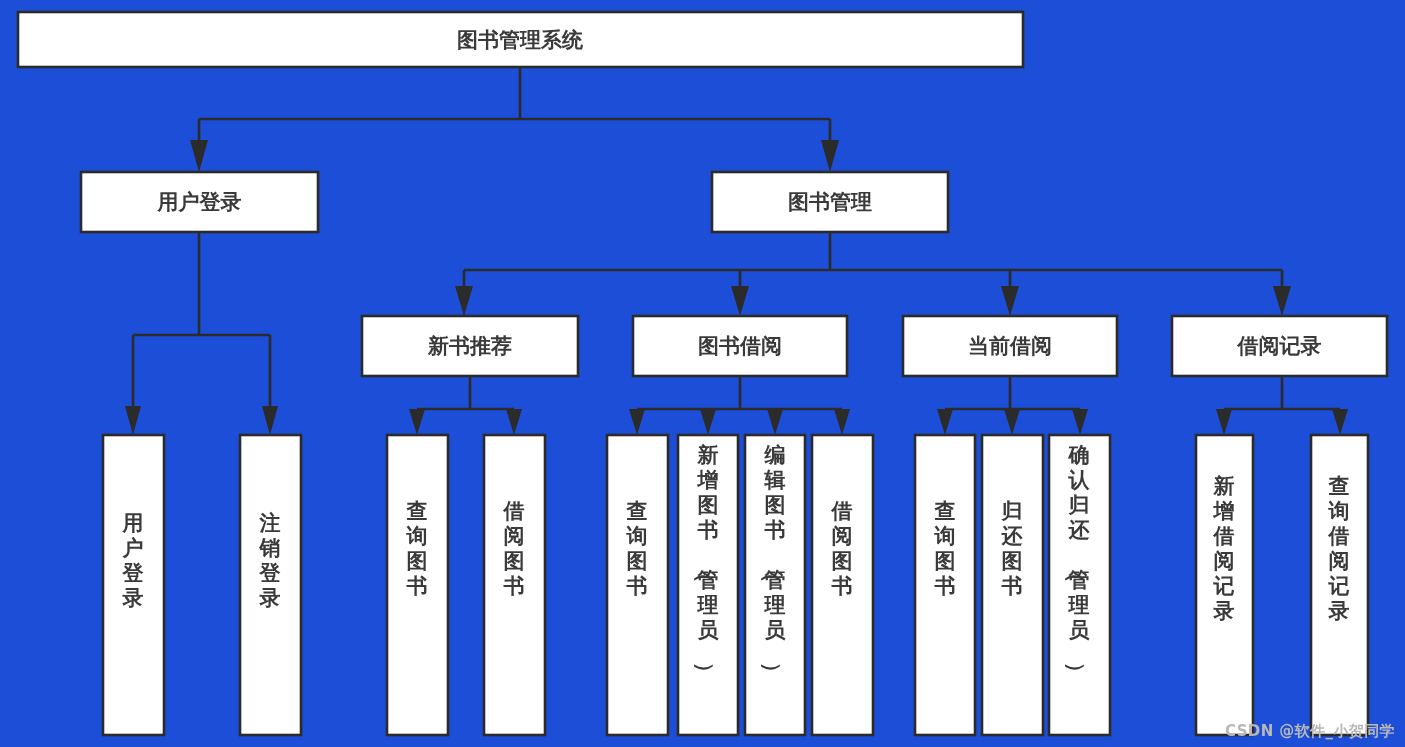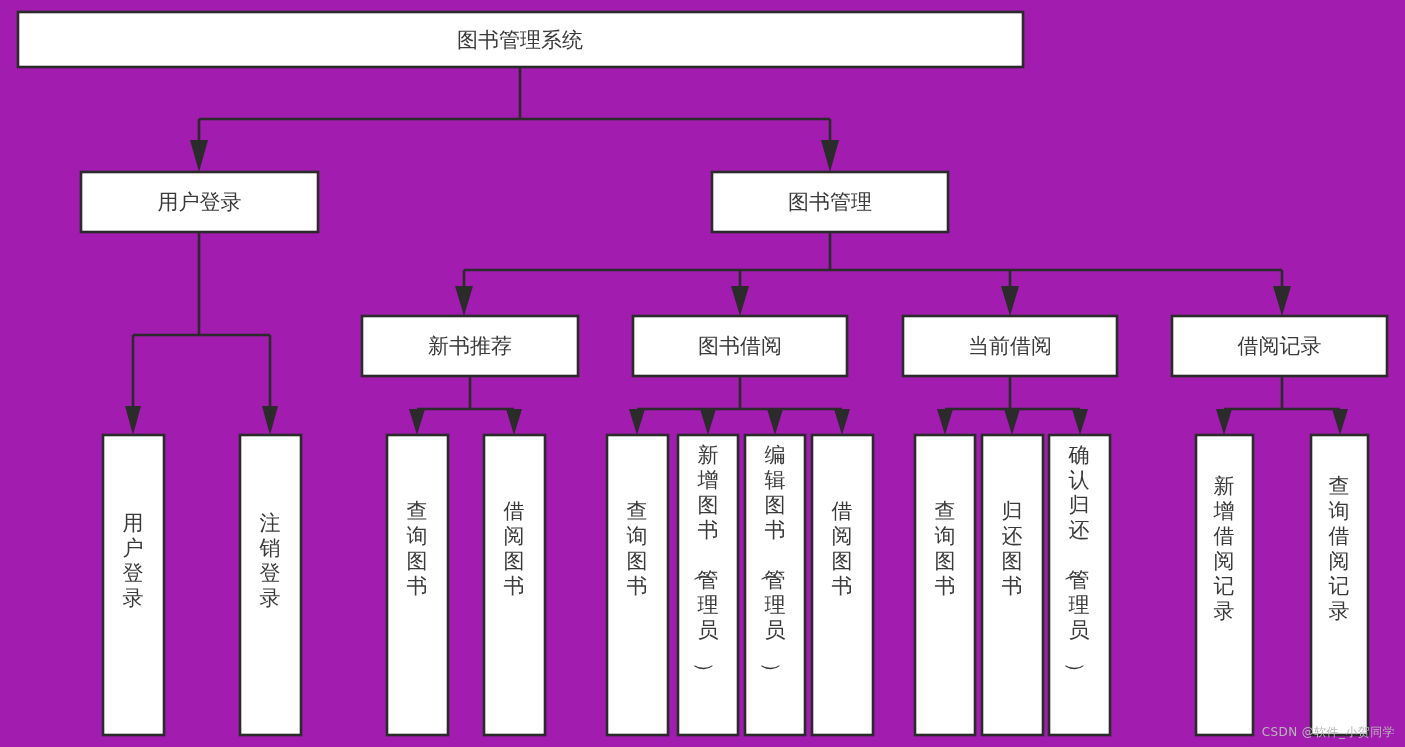--- a/index.html
+++ b/index.html
@@ -10,21 +10,22 @@
   body {
     width: 1405px;
     height: 747px;
     font-family: "DejaVu Sans", "Liberation Sans", sans-serif;
     overflow: hidden;
   }
   #diagram-root {
     position: relative;
     width: 1405px;
     height: 747px;
-    background: #a21caf;
+    background: #1d4ed8;
+    font-weight: bold;
   }
   svg.flow {
     position: absolute;
     top: 0;
     left: 0;
     width: 1405px;
     height: 747px;
   }
   .node-rect {
     fill: #ffffff;
@@ -52,21 +53,21 @@
     font-family: "DejaVu Sans", "Liberation Sans", sans-serif;
     font-size: 21px;
     fill: #3a3a3a;
     text-anchor: middle;
   }
   .watermark {
     position: absolute;
     right: 10px;
     bottom: 6px;
     font-family: "DejaVu Sans", "Liberation Sans", sans-serif;
-    font-size: 12px;
+    font-size: 15px;
     color: #b8b8b8;
     letter-spacing: 0.4px;
     white-space: nowrap;
     user-select: none;
   }
 </style>
 </head>
 <body>
 
 <div id="diagram-root">

